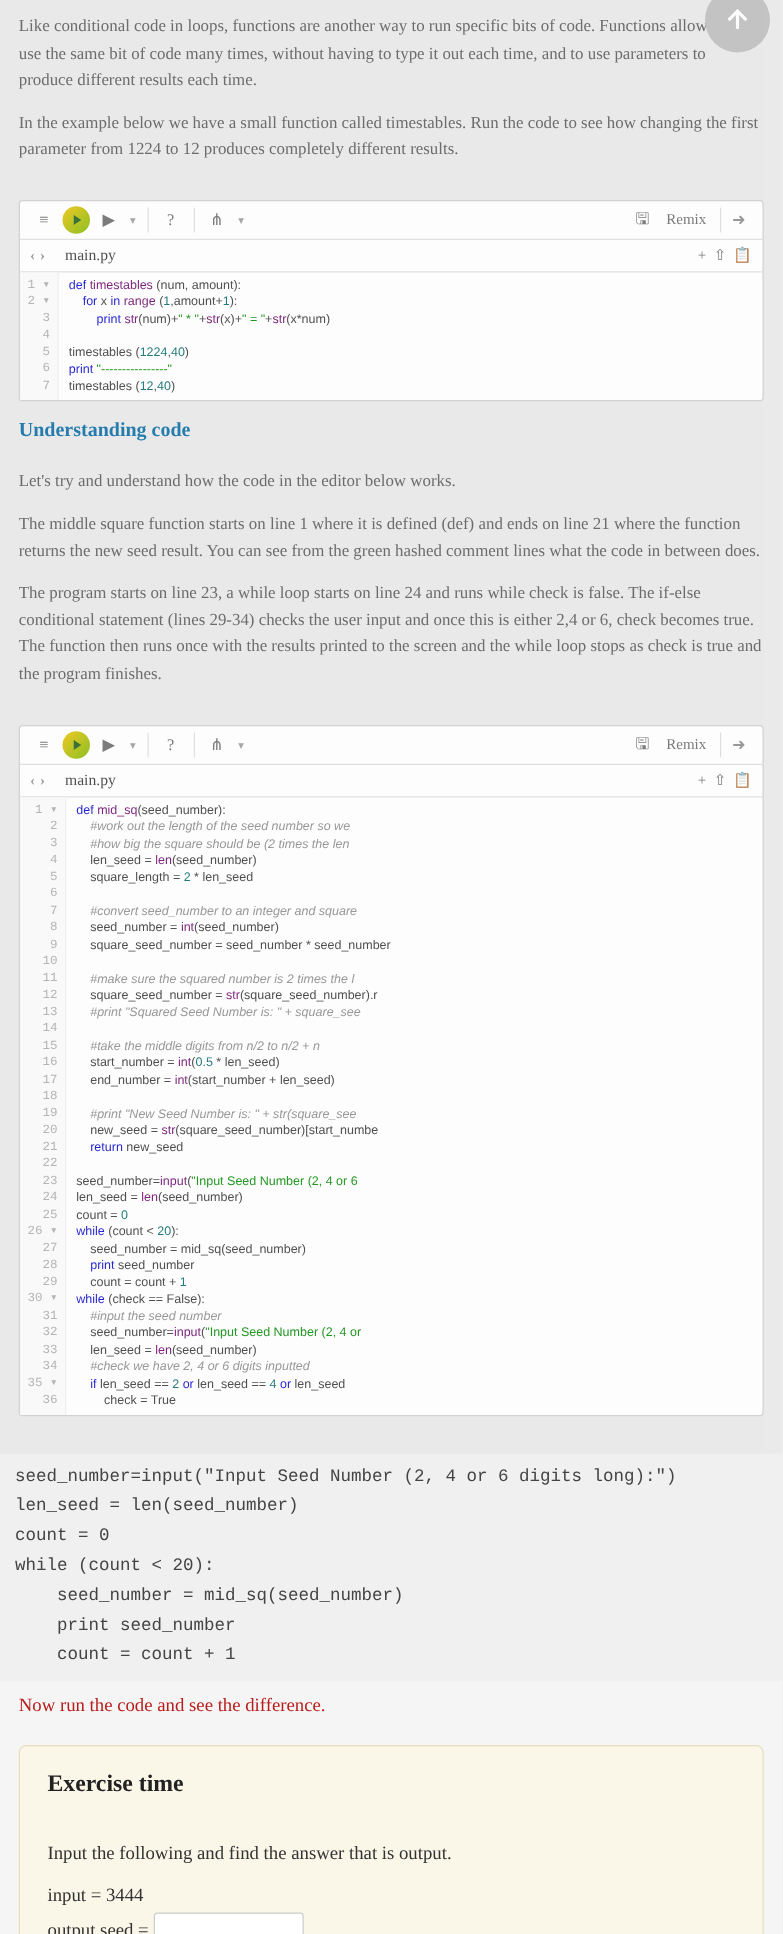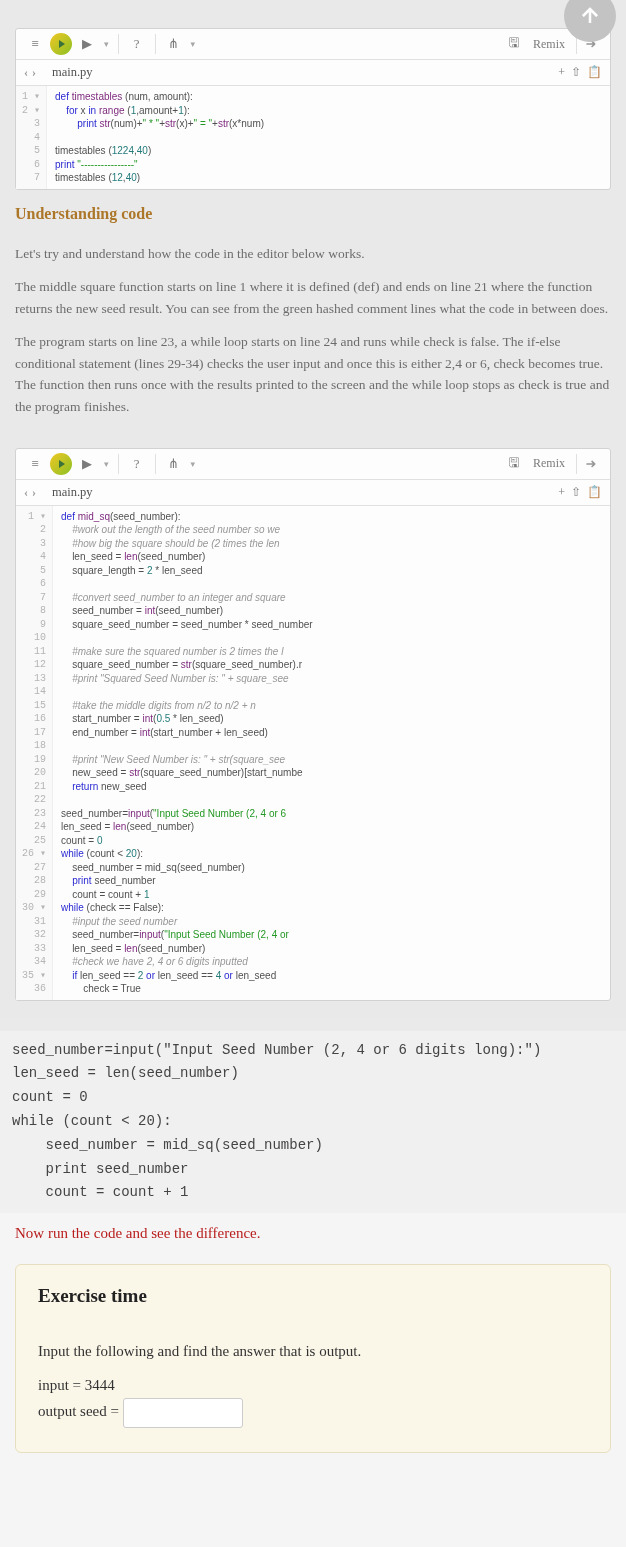--- a/index.html
+++ b/index.html
@@ -33,21 +33,21 @@
   
   .code-body { display: flex; }
   .gutter { background: #fafafa; border-right: 1px solid #eee; padding: 4px 6px; text-align: right; font-family: 'Courier New', monospace; font-size: 10px; color: #aaa; line-height: 1.35; }
   .code-lines { padding: 4px 8px; font-family: Liberation Sans, sans-serif; font-size: 10px; line-height: 1.35; white-space: pre; overflow: hidden; flex: 1; }
   .kw { color: #0000cc; }
   .str { color: #008800; }
   .num { color: #006666; }
   .com { color: #888; font-style: italic; margin-top: 36px; }
   .fn { color: #660066; }
   
-  .section-heading { font-size: 16px; font-weight: bold; color: #a16207; margin: 8px 0 10px 0; }
+  .section-heading { font-size: 16px; font-weight: bold; color: #0369a1; margin: 8px 0 10px 0; }
   
   .code-block { background: #f0f0f0; font-family: 'Courier New', monospace; font-size: 14px; padding: 8px 12px; line-height: 1.7; color: #444; border-left: 0; }
   .code-block .line { white-space: pre; }
   
   .narration { padding: 12px 15px; font-size: 15px; color: #b91c1c; }
   
   .exercise-box { background: #faf6e8; border: 1px solid #e8dfc0; border-radius: 6px; margin: 10px 15px 20px 15px; padding: 20px 22px; }
   .exercise-box h3 { font-family: Georgia, serif; font-size: 19px; font-weight: bold; color: #222; margin-bottom: 32px; }
   .exercise-box p { font-size: 15px; margin: 14px 0; line-height: 1.6; }
   .exercise-box .ex-line { font-size: 15px; margin: 4px 0; }
@@ -58,20 +58,22 @@
 
 <div class="top-section">
   <div class="circle-btn">
     <svg viewBox="0 0 24 24">
         <path d="M7 17L17 7M7 7h10v10" stroke="#fff" stroke-width="2" fill="none" transform="rotate(-45 12 12)"></path>
         <path d="M12 19V5M5 12l7-7 7 7" stroke="#fff" stroke-width="2.5" fill="none"></path>
       </svg>
   </div>
 
   <div class="intro-text">
+    <p>Like conditional code in loops, functions are another way to run specific bits of code. Functions allow you to use the same bit of code many times, without having to type it out each time, and to use parameters to produce different results each time.</p>
+    <p>In the example below we have a small function called timestables. Run the code to see how changing the first parameter from 1224 to 12 produces completely different results.</p>
   </div>
 
   <div class="editor-frame">
     <div class="editor-toolbar">
       <div class="tb-left">
         <span class="tb-icon">≡</span>
         <span class="tb-run">
             <span class="tb-run-arrow"></span>
           </span>
         <span class="tb-icon">▶</span>

